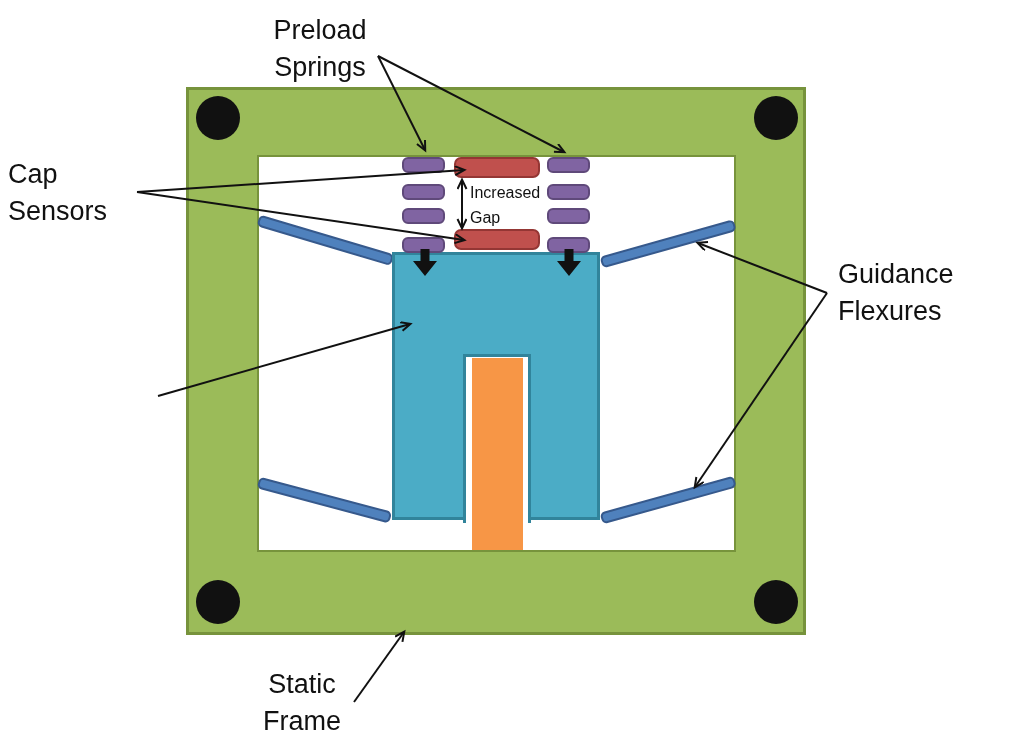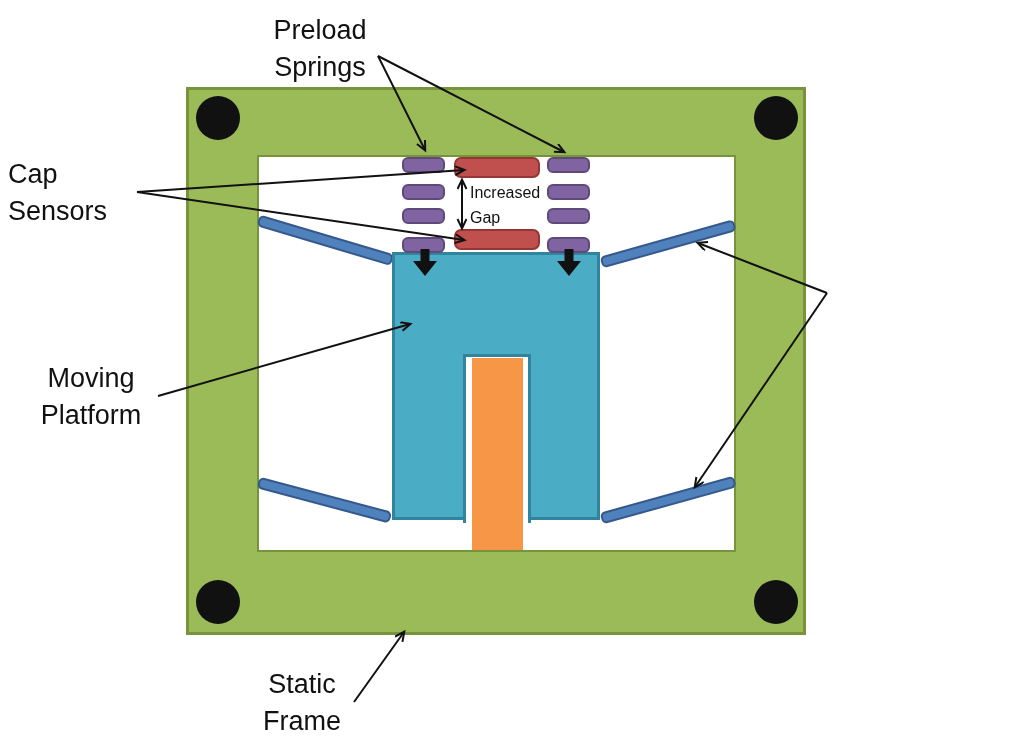--- a/index.html
+++ b/index.html
@@ -168,20 +168,20 @@
     <line x1="462" y1="180" x2="462" y2="228" marker-start="url(#vee-s)" marker-end="url(#vee)"></line>
 
     <path class="thick" d="M420.5,249 L429.5,249 L429.5,261 L437,261 L425,276 L413,261 L420.5,261 Z"></path>
     <path class="thick" d="M564.5,249 L573.5,249 L573.5,261 L581,261 L569,276 L557,261 L564.5,261 Z"></path>
   </svg>
 
   <div class="abs label center lbl-preload">Preload
 Springs</div>
   <div class="abs label right lbl-cap">Cap
 Sensors</div>
-  <div class="abs label center lbl-moving">Moving
-Platform</div>
+  <div class="abs label lbl-guidance">Guidance
+Flexures</div>
   <div class="abs lbl-gap">Increased
 Gap</div>
   <div class="abs label center lbl-static">Static
 Frame</div>
 
 </div>
 
 </body></html>

